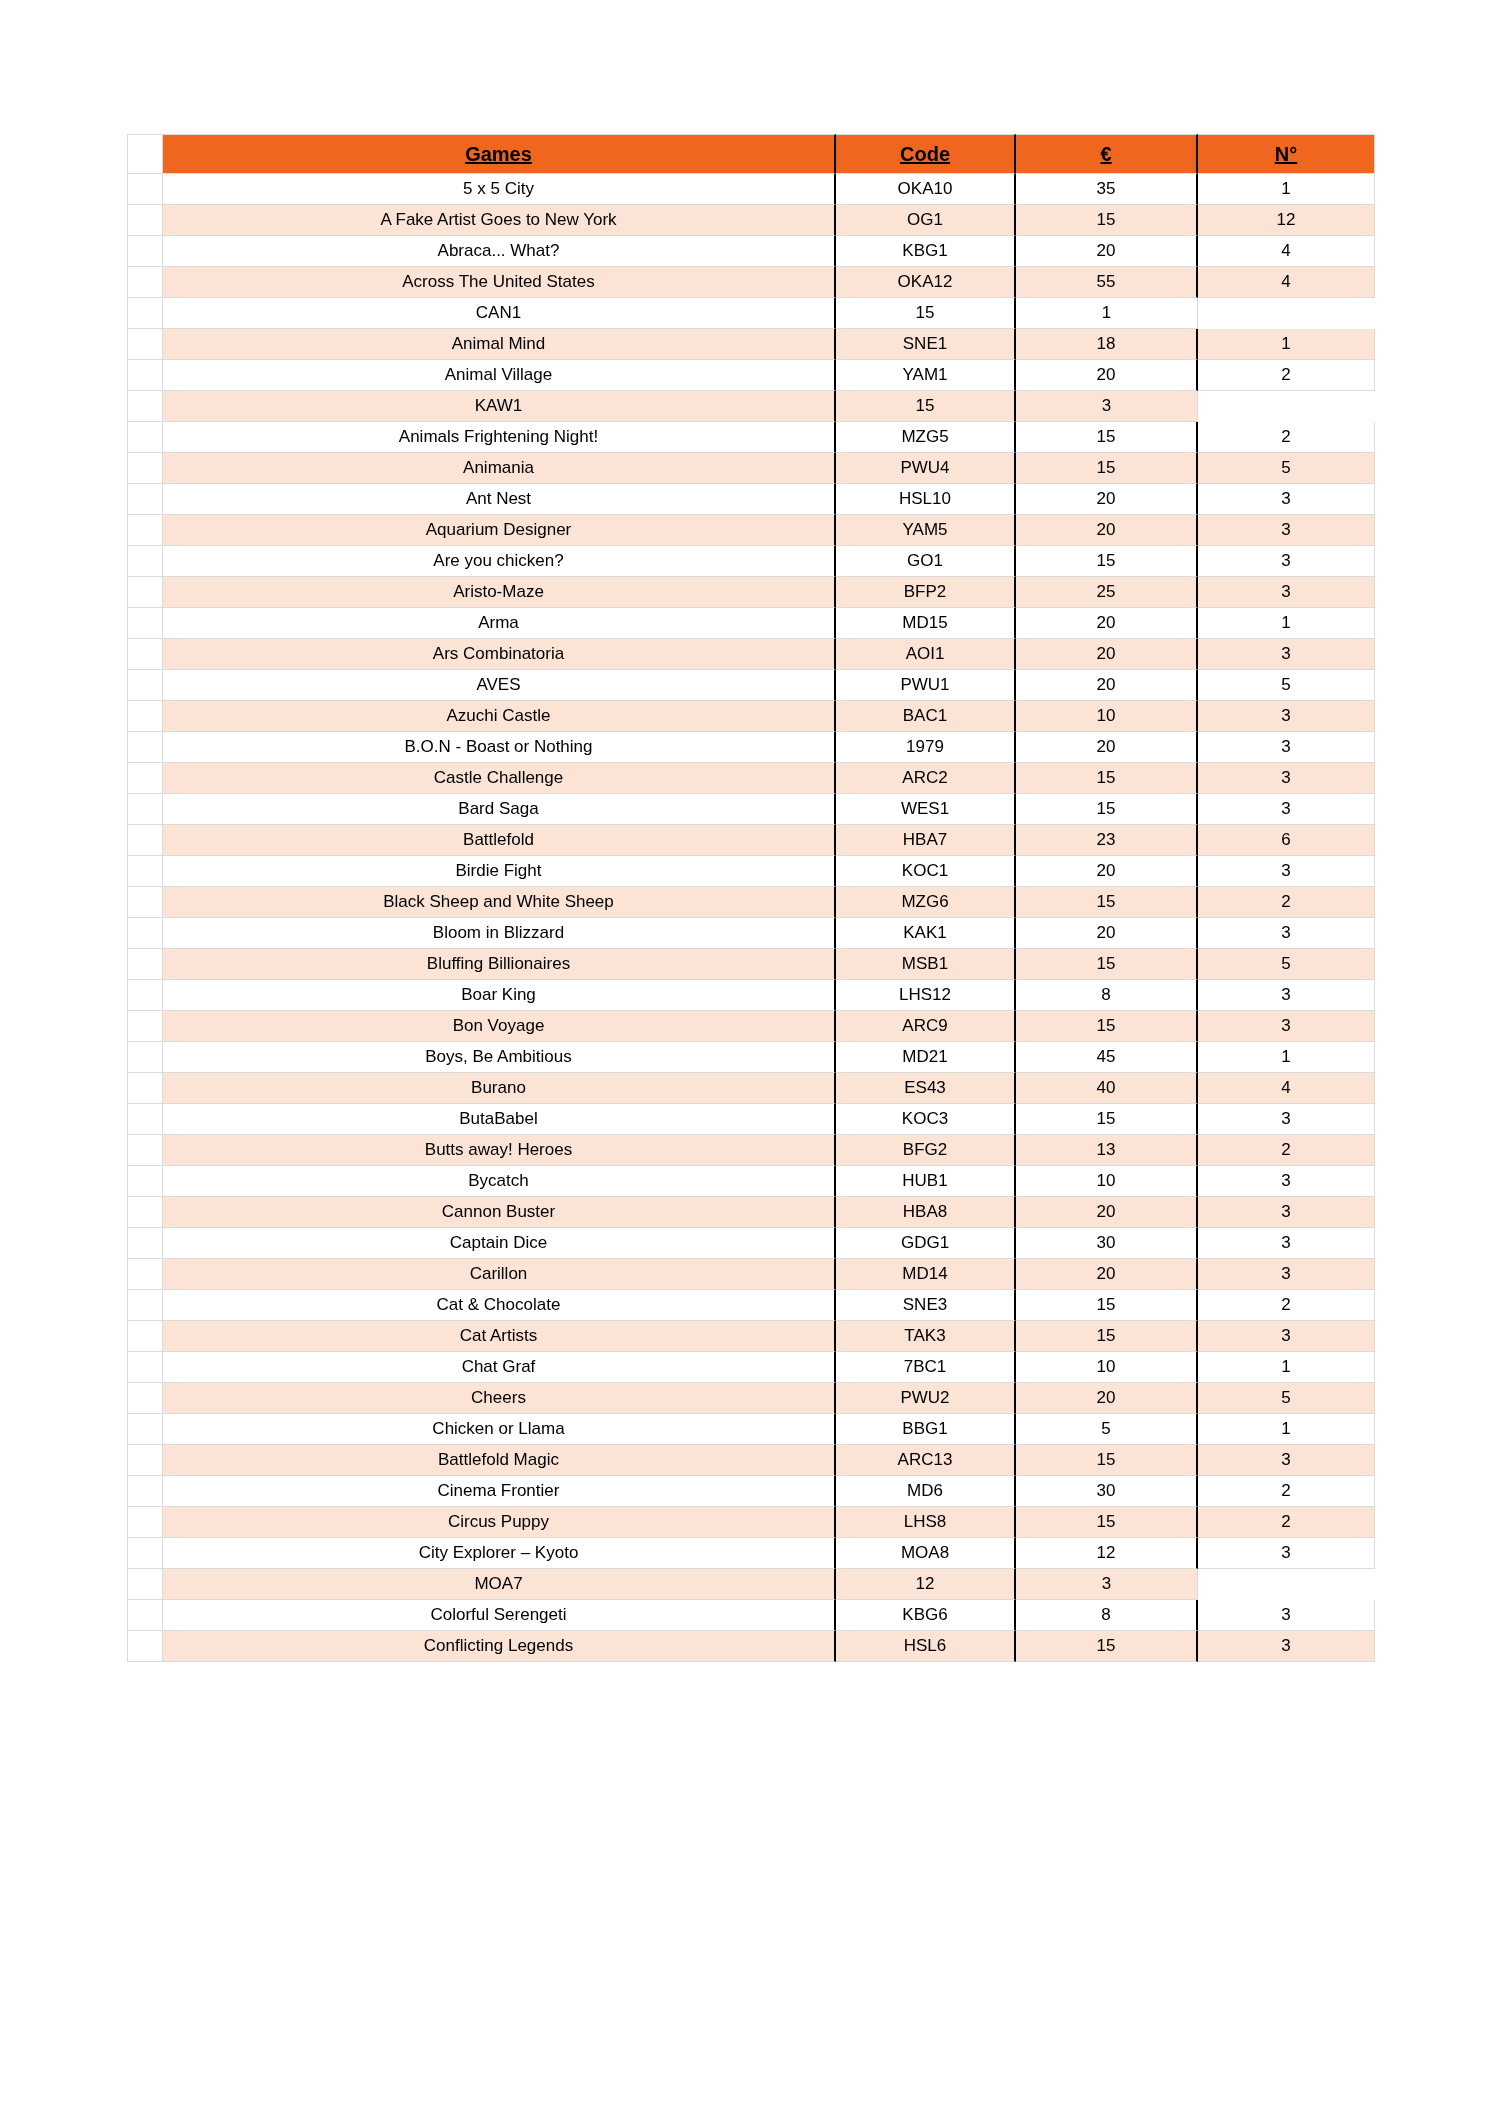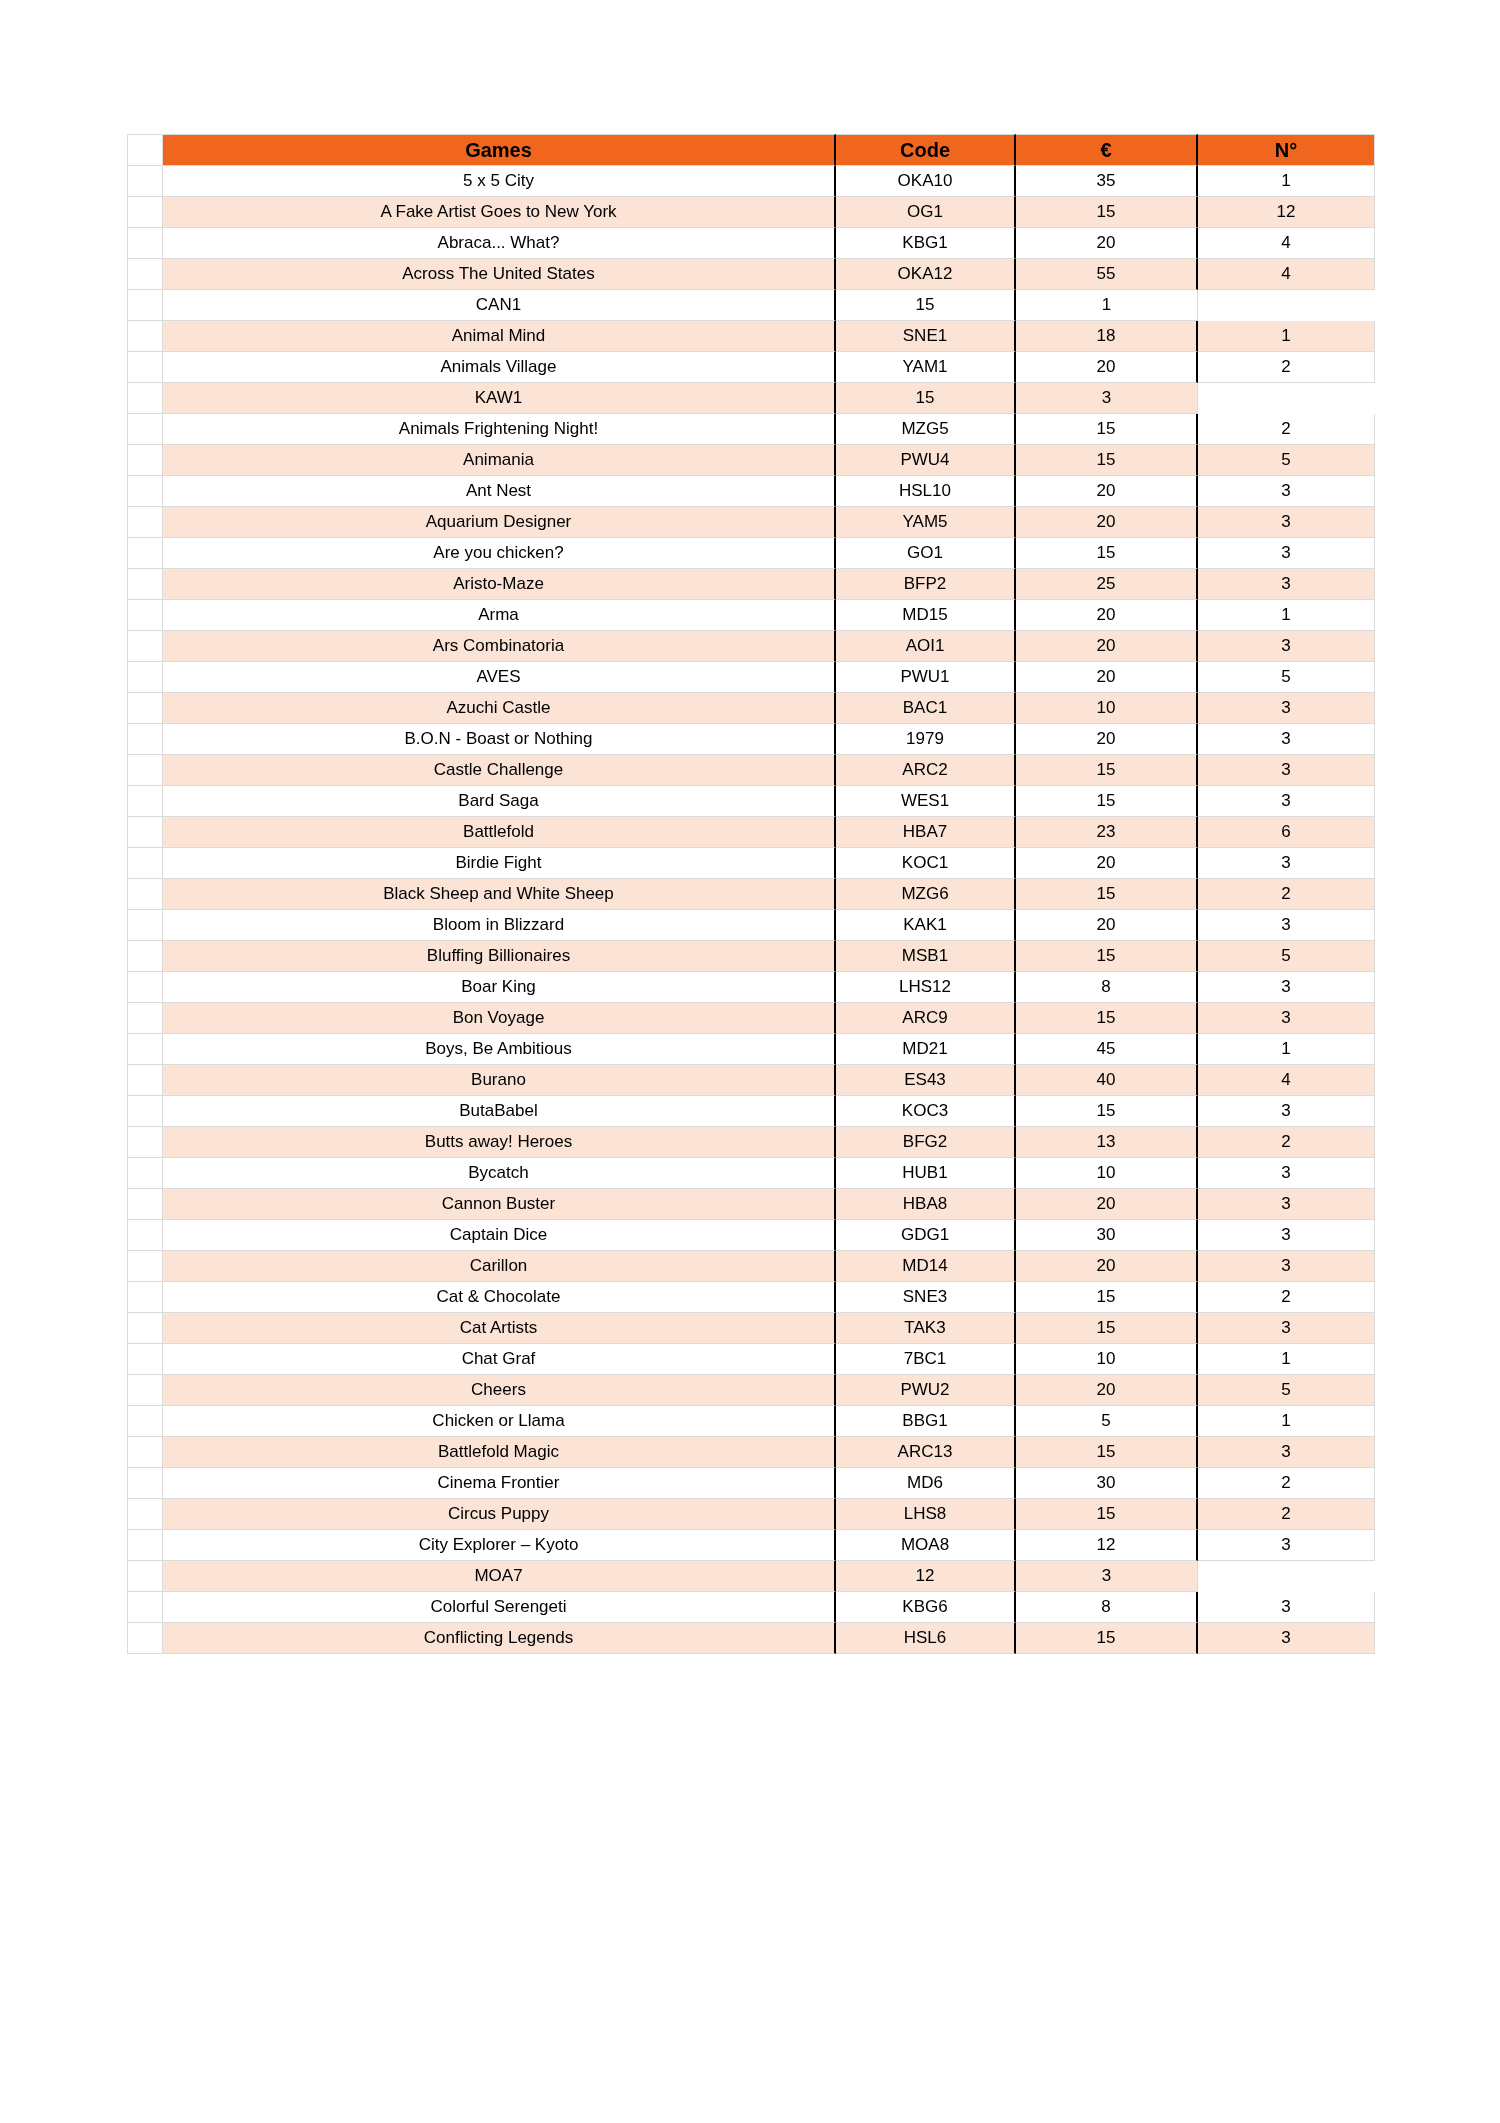--- a/index.html
+++ b/index.html
@@ -18,21 +18,21 @@
     position: absolute;
     left: 127px;
     top: 134px;
     width: 1248px;
   }
   .trow {
     display: grid;
     grid-template-columns: 36px 673px 180px 182px 177px;
     height: 31px;
   }
-  .trow.thead { height: 32px; }
+  .trow.thead { height: 40px; text-decoration: underline; }
   .cell {
     box-sizing: border-box;
     display: flex;
     align-items: center;
     justify-content: center;
     font-size: 17px;
     color: #000000;
     border-bottom: 1px solid #dbdbdb;
     overflow: hidden;
     white-space: nowrap;
@@ -109,21 +109,21 @@
   <div class="trow">
     <div class="cell rowhead"></div>
     <div class="cell dcell c-games">Animal Mind</div>
     <div class="cell dcell c-code">SNE1</div>
     <div class="cell dcell c-price">18</div>
     <div class="cell dcell c-qty">1</div>
   </div>
 
   <div class="trow">
     <div class="cell rowhead"></div>
-    <div class="cell dcell c-games">Animals Village</div>
+    <div class="cell dcell c-games">Animal Village</div>
     <div class="cell dcell c-code">YAM1</div>
     <div class="cell dcell c-price">20</div>
     <div class="cell dcell c-qty">2</div>
   </div>
 
   <div class="trow">
     <div class="cell rowhead"></div>
     <div class="cell dcell c-code">KAW1</div>
     <div class="cell dcell c-price">15</div>
     <div class="cell dcell c-qty">3</div>

